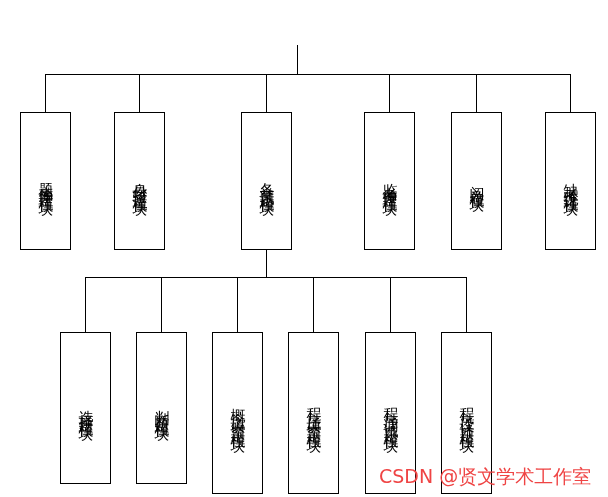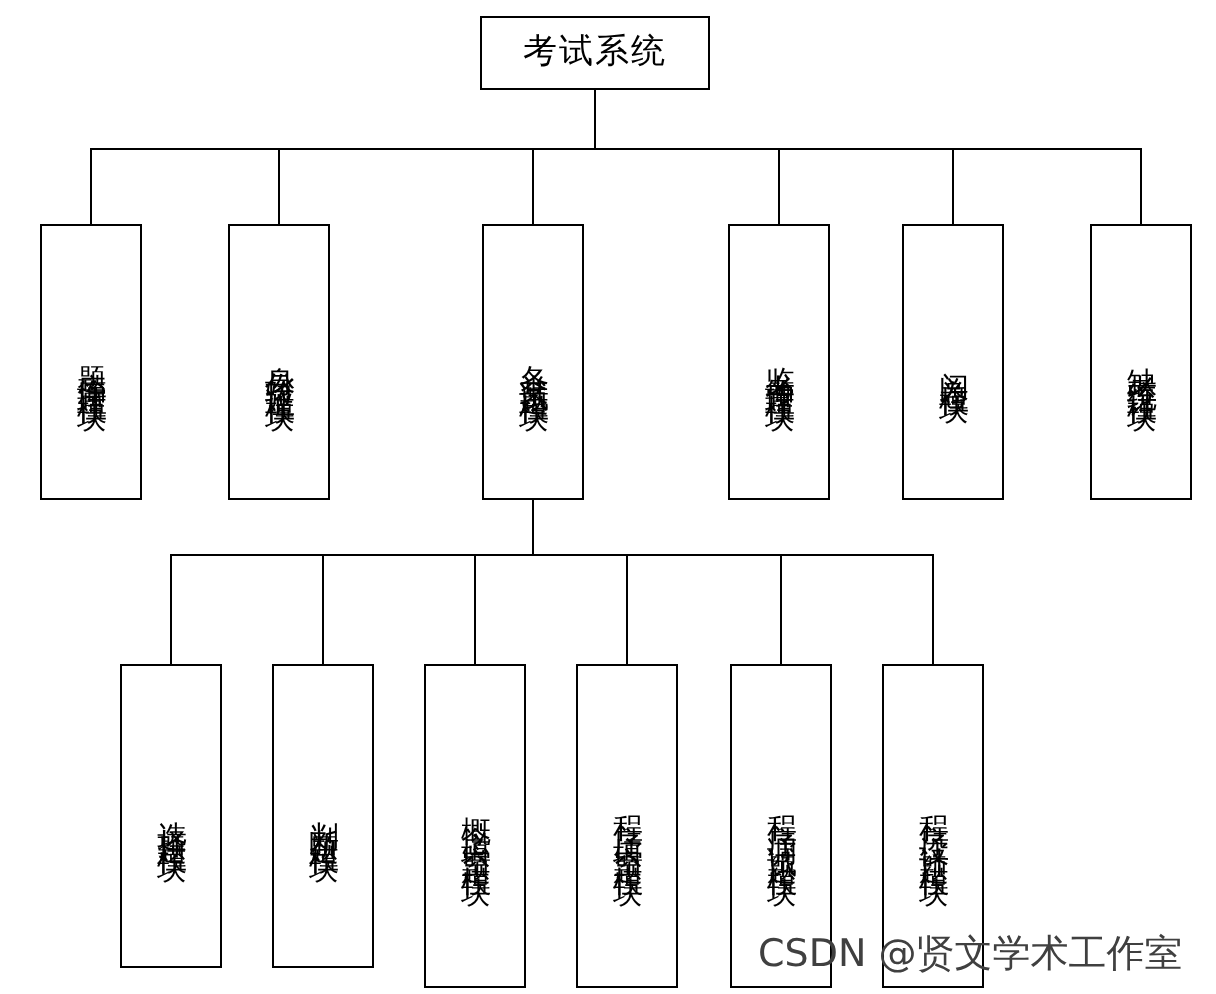--- a/index.html
+++ b/index.html
@@ -59,35 +59,32 @@
   .line {
     position: absolute;
     background: #000000;
     z-index: 1;
   }
   .line.h { height: 1px; }
   .line.v { width: 1px; }
   
   #watermark {
     position: absolute;
-    color: #404040;
+    color: #ef4444;
     font-size: 19px;
     white-space: nowrap;
     z-index: 3;
     font-family: "DejaVu Sans", "Liberation Sans", sans-serif;
   }
 </style>
 </head>
 <body>
 
 <div id="diagram-root">
 
-  <div class="node horiz" style="left:240px; top:8px; width:115px; height:37px;">
-    <span class="label">考试系统</span>
-  </div>
 
   <div class="line v" style="left:297px; top:45px; height:29px;"></div>
 
   <div class="line h" style="left:45px; top:74px; width:526px;"></div>
 
   <div class="line v" style="left:45px;  top:74px; height:38px;"></div>
   <div class="line v" style="left:139px; top:74px; height:38px;"></div>
   <div class="line v" style="left:266px; top:74px; height:38px;"></div>
   <div class="line v" style="left:389px; top:74px; height:38px;"></div>
   <div class="line v" style="left:476px; top:74px; height:38px;"></div>

